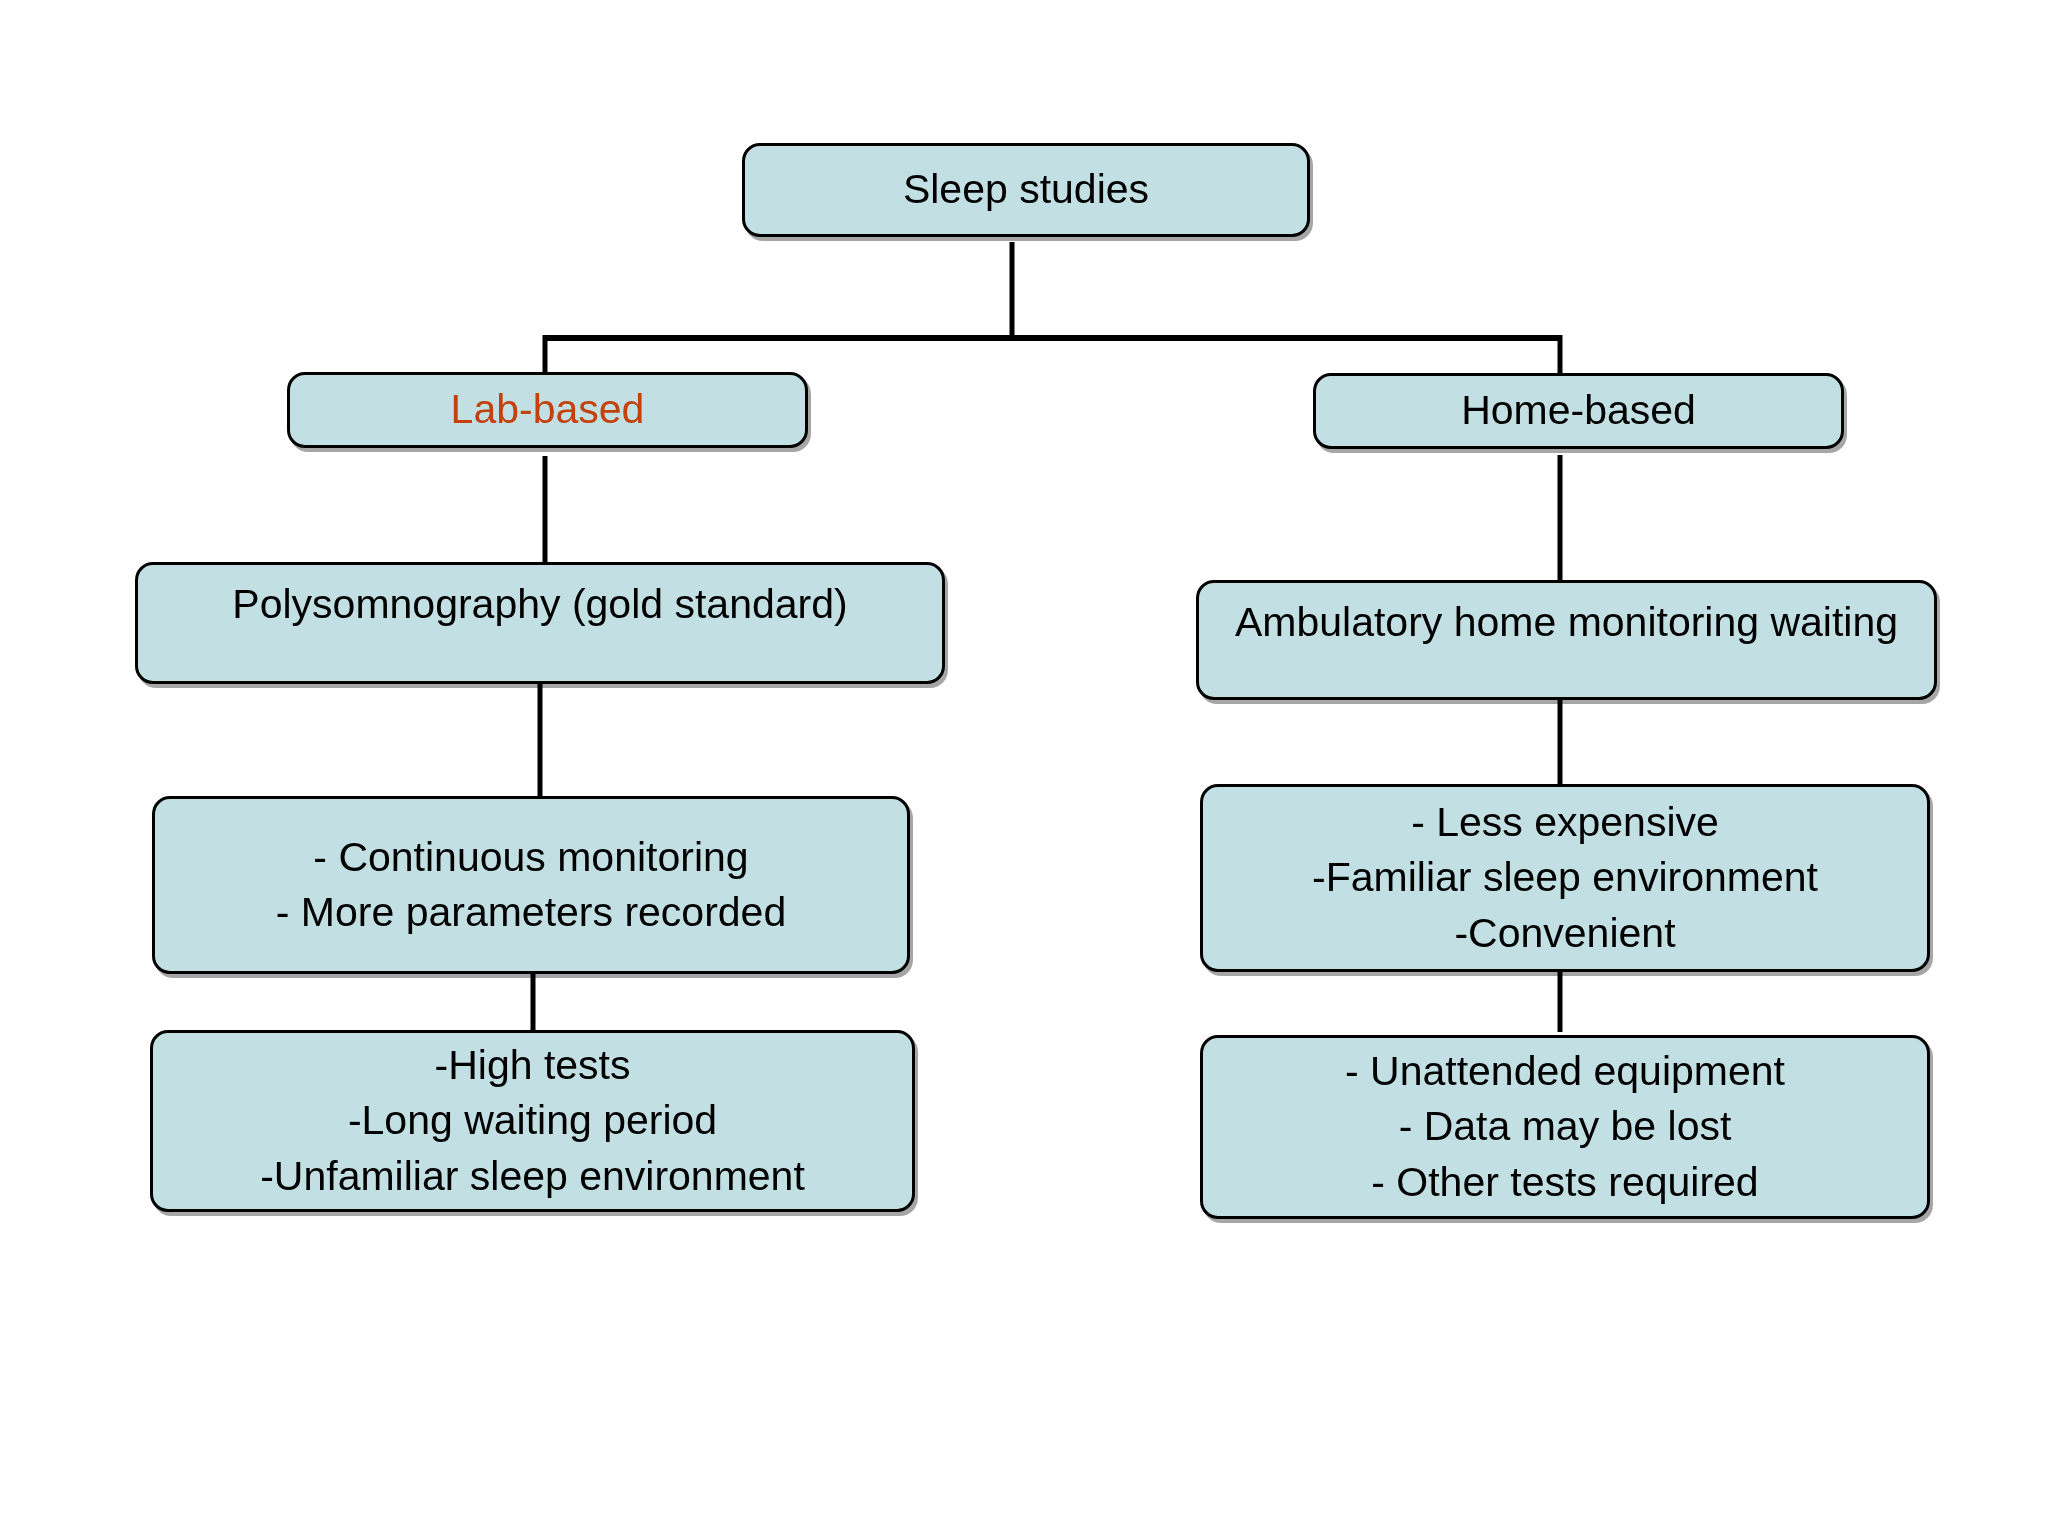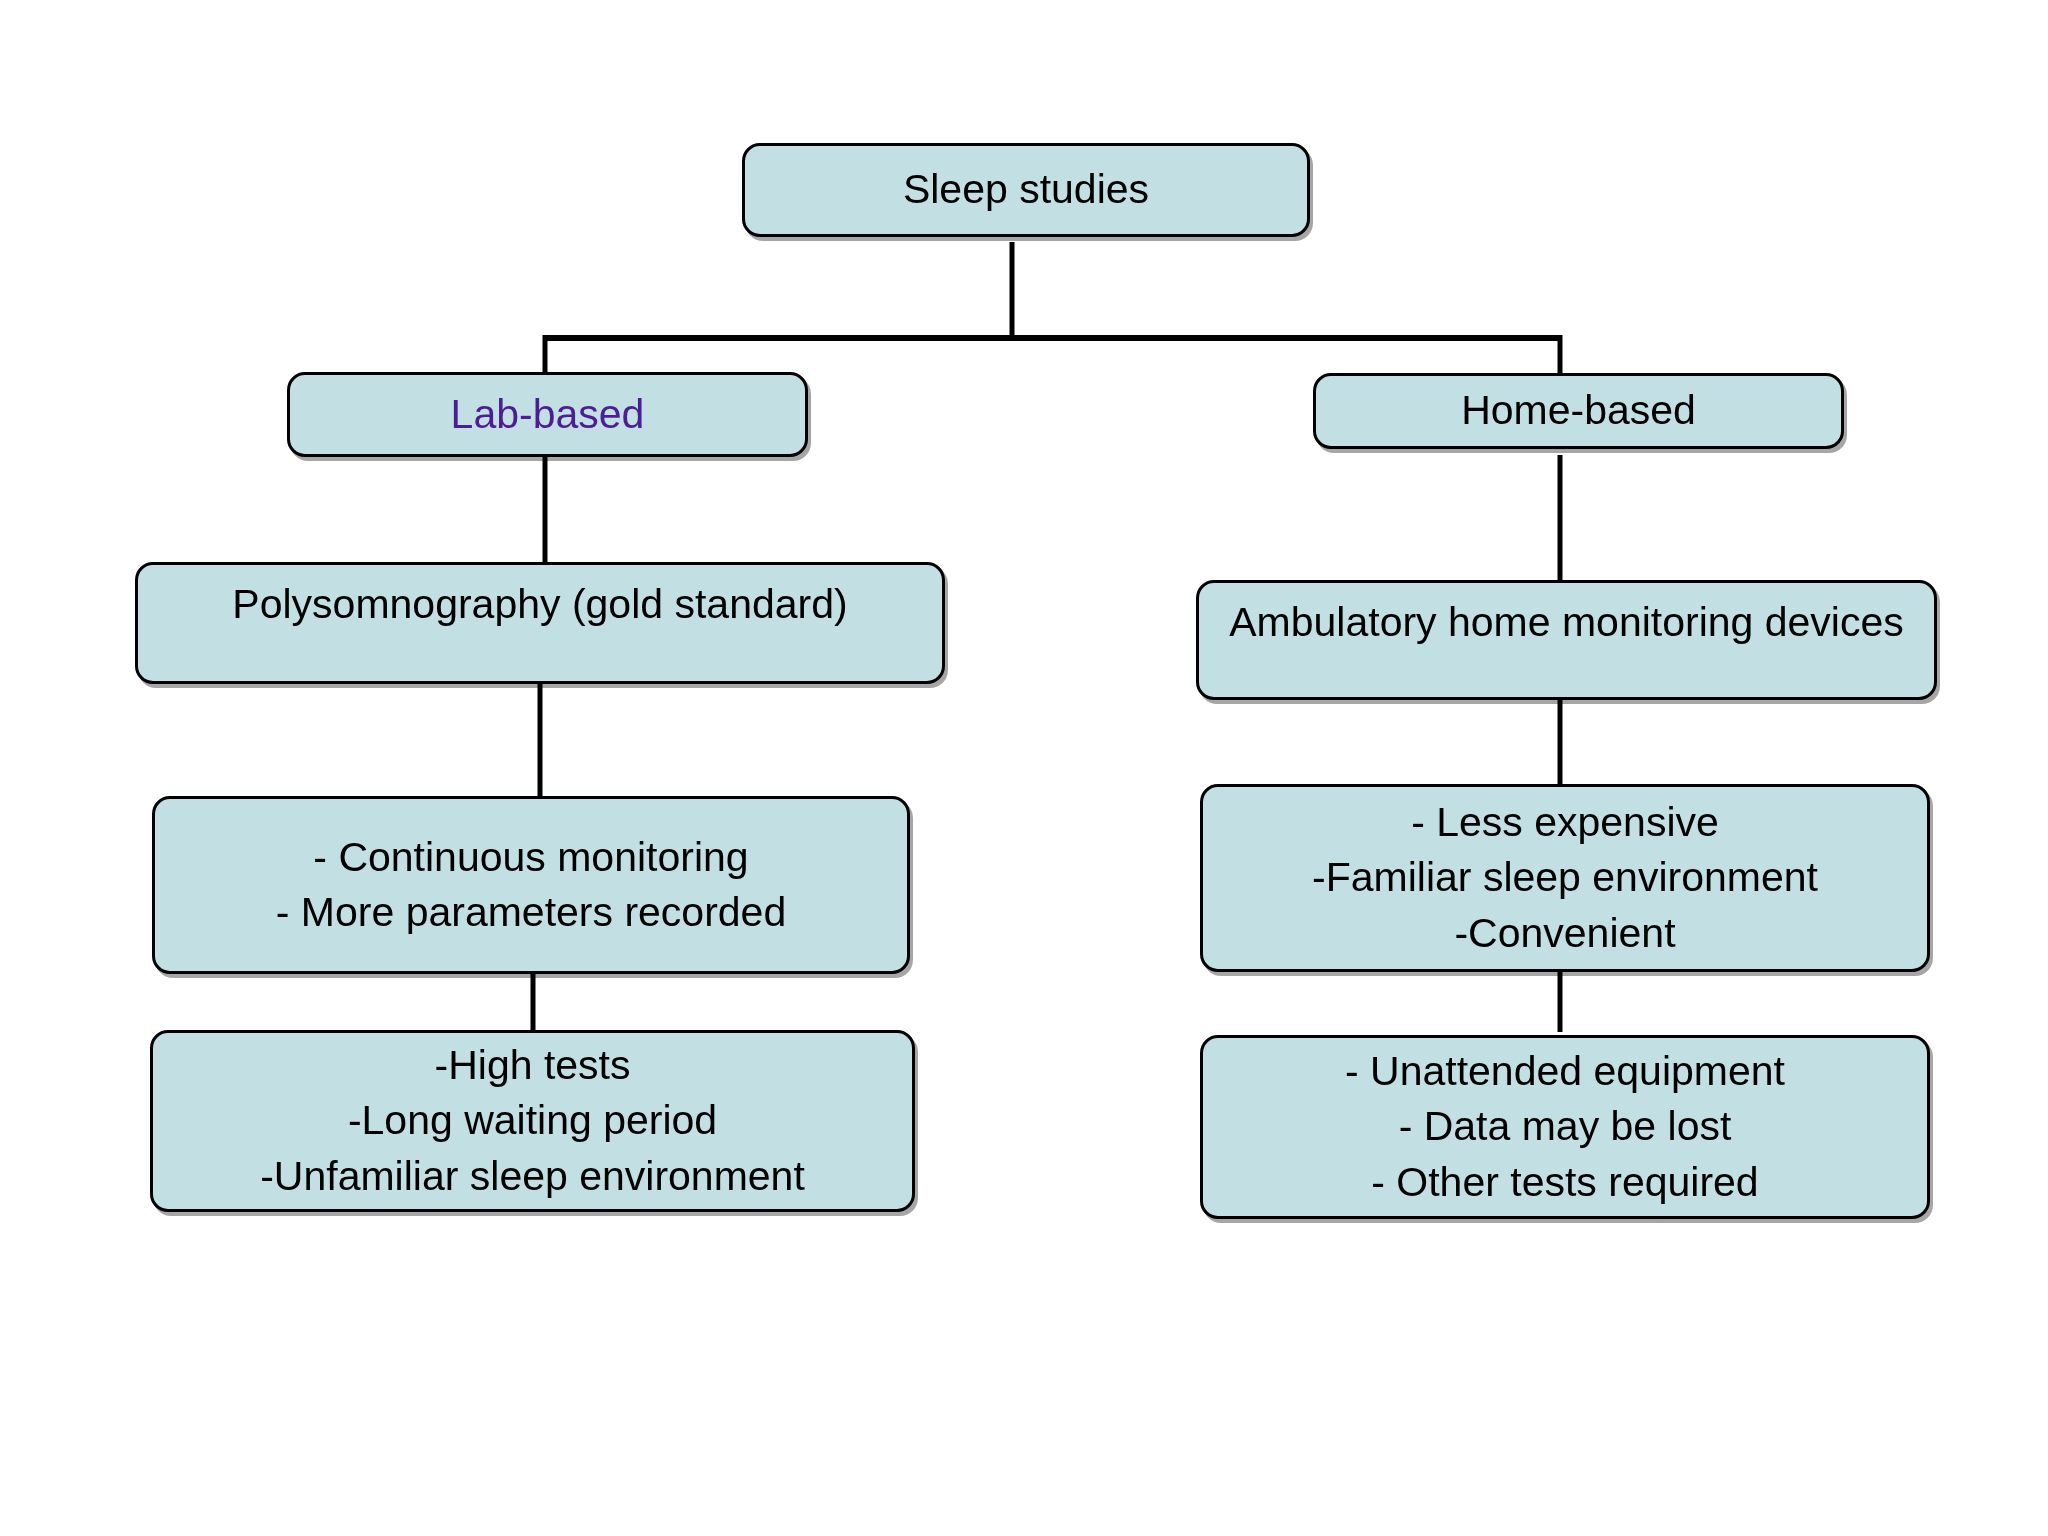--- a/index.html
+++ b/index.html
@@ -68,34 +68,34 @@
     <line x1="533" y1="970" x2="533" y2="1034" stroke="#000000"></line>
     <line x1="1560" y1="455" x2="1560" y2="584" stroke="#000000"></line>
     <line x1="1560" y1="696" x2="1560" y2="788" stroke="#000000"></line>
     <line x1="1560" y1="968" x2="1560" y2="1032" stroke="#000000"></line>
   </svg>
 
   <div class="node" style="left: 742px; top: 143px; width: 568px; height: 94px; background: rgb(194, 224, 227); border-color: rgb(0, 0, 0); color: rgb(0, 0, 0);">
     <div class="line">Sleep studies</div>
   </div>
 
-  <div class="node" style="left: 287px; top: 372px; width: 521px; height: 85px; background: rgb(194, 224, 227); border-color: rgb(0, 0, 0); color: #4c1d95;">
+  <div class="node" style="left: 287px; top: 372px; width: 521px; height: 76px; background: rgb(194, 224, 227); border-color: rgb(0, 0, 0); color: #c2410c;">
     <div class="line">Lab-based</div>
   </div>
 
   <div class="node" style="left: 1313px; top: 373px; width: 531px; height: 76px; background: rgb(194, 224, 227); border-color: rgb(0, 0, 0); color: rgb(0, 0, 0);">
     <div class="line">Home-based</div>
   </div>
 
   <div class="node top-align" style="left: 135px; top: 562px; width: 810px; height: 122px; background: rgb(194, 224, 227); border-color: rgb(0, 0, 0); color: rgb(0, 0, 0);">
     <div class="line">Polysomnography (gold standard)</div>
   </div>
 
   <div class="node top-align" style="left: 1196px; top: 580px; width: 741px; height: 120px; background: rgb(194, 224, 227); border-color: rgb(0, 0, 0); color: rgb(0, 0, 0);">
-    <div class="line">Ambulatory home monitoring devices</div>
+    <div class="line">Ambulatory home monitoring waiting</div>
   </div>
 
   <div class="node" style="left: 152px; top: 796px; width: 758px; height: 178px; background: rgb(194, 224, 227); border-color: rgb(0, 0, 0); color: rgb(0, 0, 0);">
     <div class="line">- Continuous monitoring</div>
     <div class="line">- More parameters recorded</div>
   </div>
 
   <div class="node" style="left: 1200px; top: 784px; width: 730px; height: 188px; background: rgb(194, 224, 227); border-color: rgb(0, 0, 0); color: rgb(0, 0, 0);">
     <div class="line">- Less expensive</div>
     <div class="line">-Familiar sleep environment</div>

